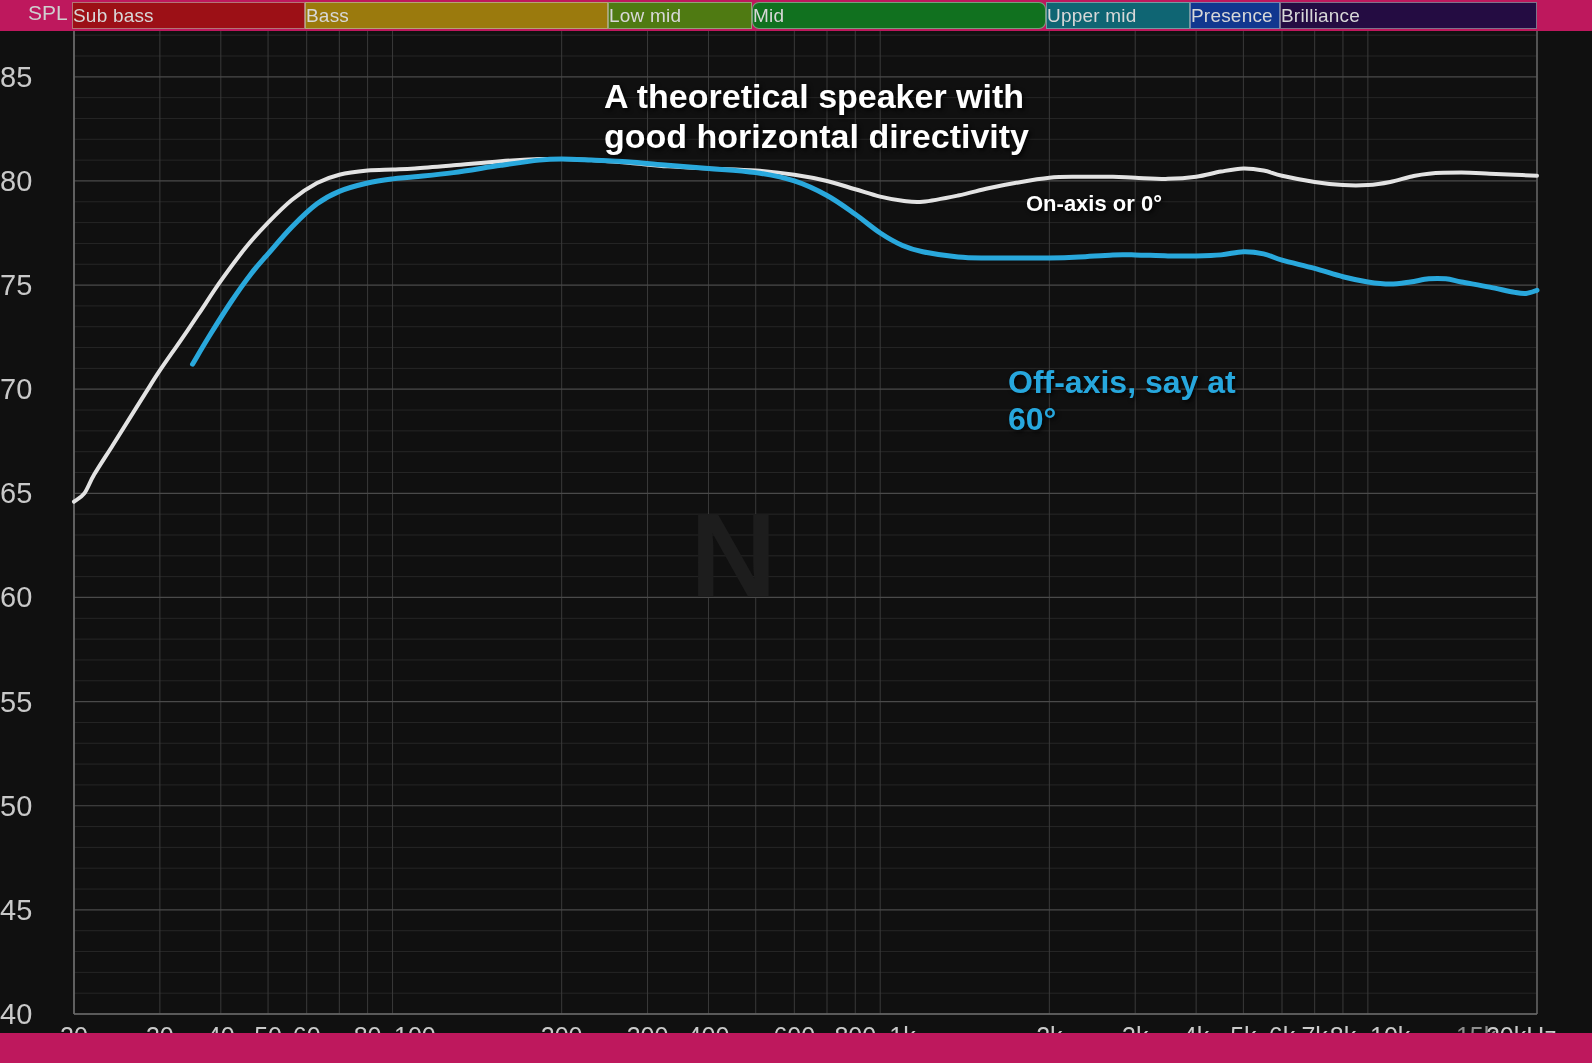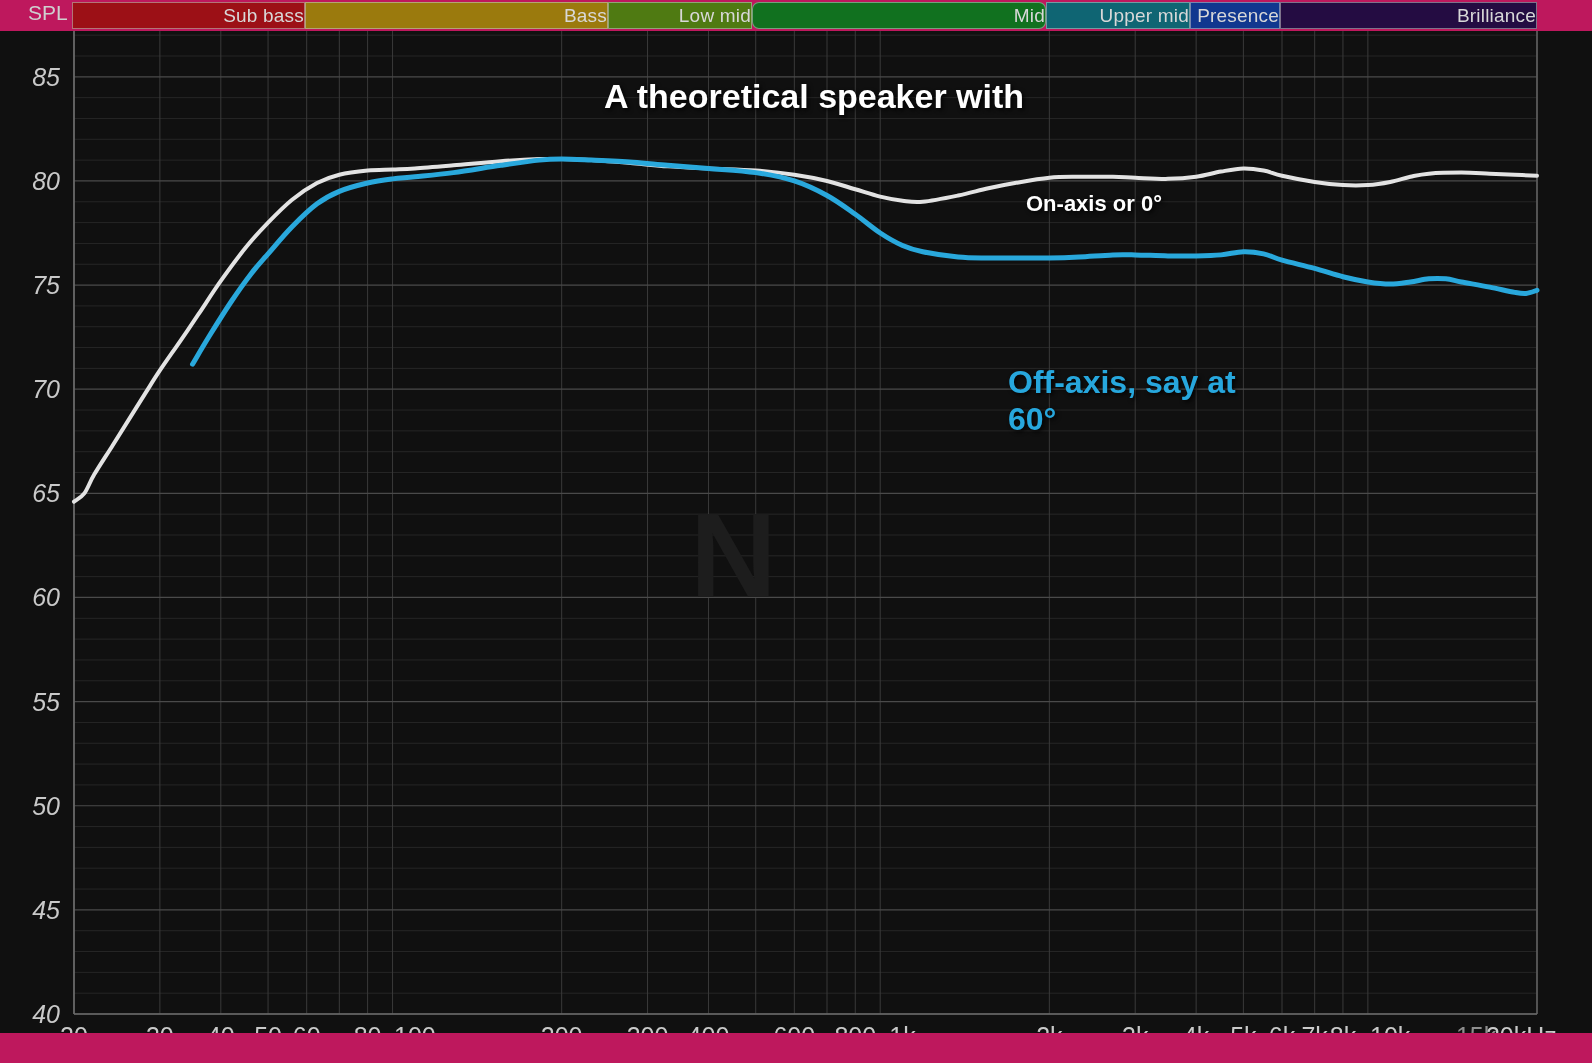--- a/index.html
+++ b/index.html
@@ -4,33 +4,33 @@
 <style>
   html,body{margin:0;padding:0;background:#111;}
   body{width:1592px;height:1063px;overflow:hidden;
        font-family:"Liberation Sans",sans-serif;}
   #root{position:relative;width:1592px;height:1063px;background:#be185d;padding-left:8px;}
 
   
   #bandstrip{position:absolute;left:0;top:0;width:1592px;height:31px;}
   .band{position:absolute;top:2px;height:27px;box-sizing:border-box;
         border:1px solid rgba(200,200,200,.55);
-        display:flex;align-items:center;justify-content:flex-end;
+        display:flex;align-items:center;justify-content:flex-start;
         color:#d8d8d8;font-size:19px;letter-spacing:.2px;
         white-space:nowrap;overflow:hidden;}
   #spl-label{position:absolute;left:28px;top:1px;color:#cfcfcf;font-size:21px;}
 
   
   #plot{position:absolute;left:0;top:31px;width:1592px;height:1002px;
         background:#101010;overflow:hidden;}
   #plotsvg{position:absolute;left:0;top:0;}
 
   
-  .ylab{position:absolute;color:#c9c9c9;font-size:25px;text-align:right;
-        width:60px;transform:translateY(-50%);font-style:italic;}
+  .ylab{position:absolute;color:#c9c9c9;font-size:29px;
+        width:60px;transform:translateY(-50%);}
   .xlab{position:absolute;color:#c9c9c9;font-size:25px;
         transform:translateX(-50%);white-space:nowrap;}
   .xlab.dim{color:#8e8e8e;}
 
   
   .anno{position:absolute;font-weight:bold;line-height:1.17;
         text-shadow:2px 2px 4px rgba(0,0,0,.85);}
   #anno-title{left:604px;top:46px;color:#ffffff;font-size:34px;}
   #anno-onaxis{left:1026px;top:160px;color:#ffffff;font-size:22px;}
   #anno-offaxis{left:1008px;top:333px;color:#27a7dd;font-size:32px;
@@ -193,20 +193,21 @@
         <div class="xlab" style="left: 1342.94px; top: 991px;">8k</div>
         <div class="xlab" style="left: 1390.2px; top: 991px;">10k</div>
         <div class="xlab dim" style="left: 1476.07px; top: 991px;">15k</div>
         <div class="xlab" style="left: 1537px; top: 991px; transform: translateX(-72%);">20kHz</div>
       </div>
 
     <div id="watermark">N</div>
 
     <div class="anno" id="anno-title">
       <div>A theoretical speaker with</div>
+      <div>good horizontal directivity</div>
     </div>
 
     <div class="anno" id="anno-onaxis">On-axis or 0°</div>
 
     <div class="anno" id="anno-offaxis">Off-axis, say at 60°</div>
 
   </div>
 
 </div>
 

